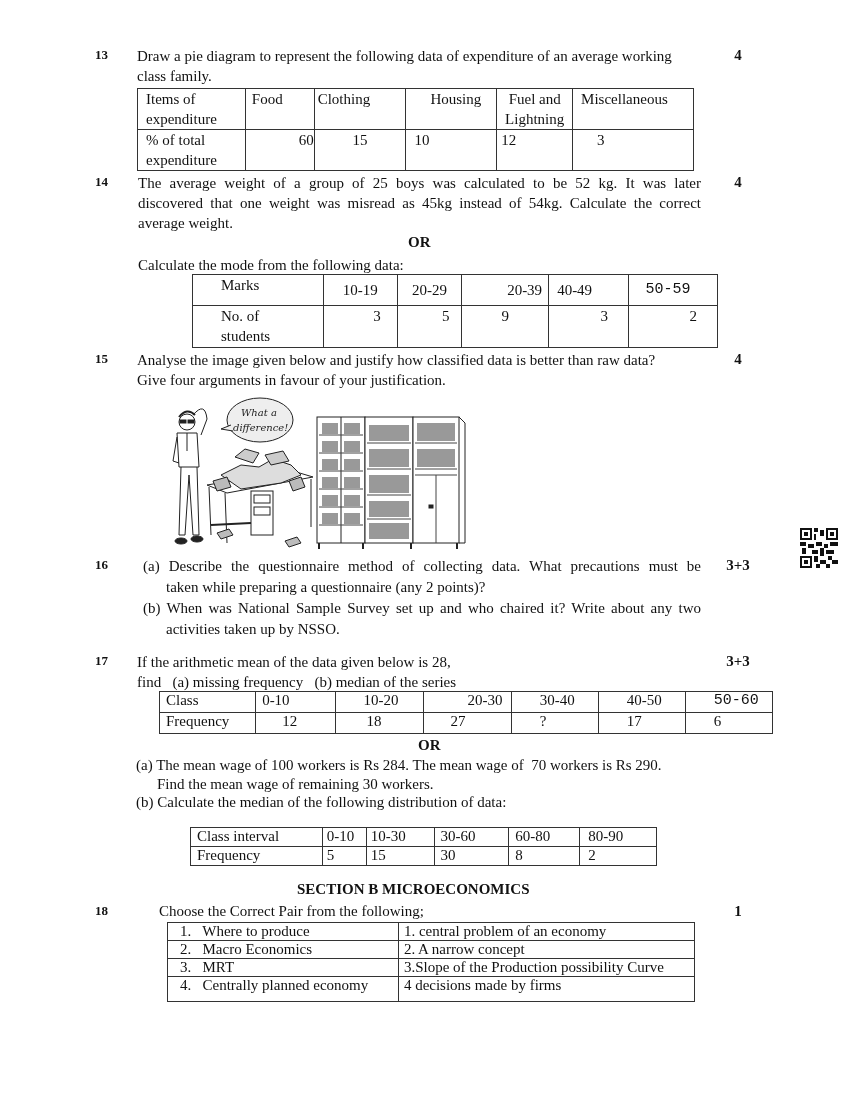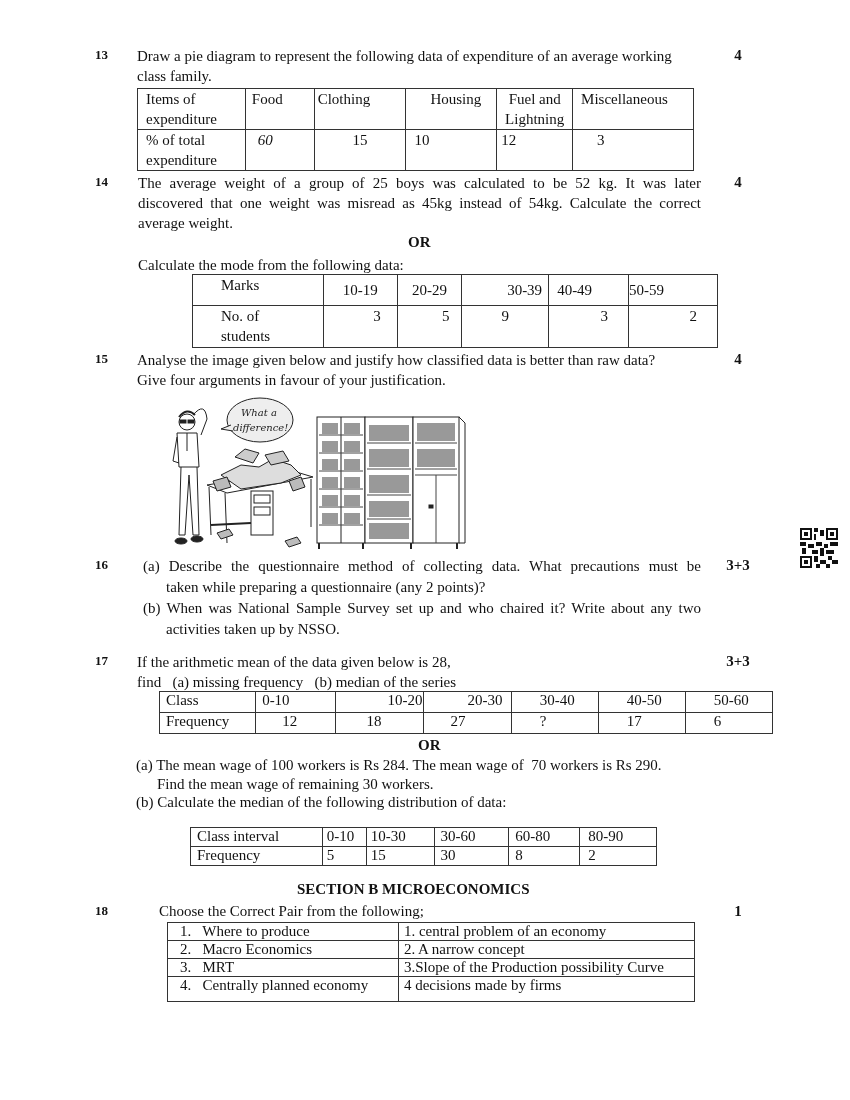--- a/index.html
+++ b/index.html
@@ -39,21 +39,21 @@
       <tr style="height:41px;">
     <td><span>Items of</span><br><span>expenditure</span></td>
     <td style="padding-left:6px;">Food</td>
     <td style="padding-left:3px;">Clothing</td>
     <td style="padding-left:9px; text-align:center;">Housing</td>
     <td style="text-align:center; padding-left:0;"><span>Fuel and</span><br><span>Lightning</span></td>
     <td style="padding-left:8px;">Miscellaneous</td>
   </tr>
   <tr style="height:41px;">
     <td><span>% of total</span><br><span>expenditure</span></td>
-    <td style="text-align:left; padding-left:12px;font-style:italic;">60</td>
+    <td style="text-align:right; padding-left:4px;">60</td>
     <td style="text-align:center; padding-left:0;">15</td>
     <td>10</td>
     <td style="padding-left:4px;">12</td>
     <td style="padding-left:24px;">3</td>
   </tr>
 </tbody>
   </table>
 
 <div class="qno" style="top:174px;">14</div>
 <div class="marks" style="top:174px;">4</div>
@@ -70,23 +70,23 @@
       <col style="width:56px">
       <col style="width:75px">
       <col style="width:69px">
       <col style="width:77px">
     </colgroup>
   <tbody>
       <tr style="height:31px;">
     <td style="padding-left:28px; vertical-align:top;">Marks</td>
     <td style="text-align:center; padding:5px 0 0 0;">10-19</td>
     <td style="text-align:center; padding:5px 0 0 0;">20-29</td>
-    <td style="text-align:right; padding:5px 6px 0 0;">30-39</td>
+    <td style="text-align:right; padding:5px 6px 0 0;">20-39</td>
     <td style="padding:5px 0 0 8px;">40-49</td>
-    <td style="text-align:left; padding:5px 10px 0 0;">50-59</td>
+    <td style="text-align:center; padding:5px 10px 0 0;font-family:Liberation Mono, monospace;">50-59</td>
   </tr>
   <tr style="height:42px;">
     <td style="padding-left:28px;"><span>No. of</span><br><span>students</span></td>
     <td style="text-align:right; padding:0 16px 0 0;">3</td>
     <td style="text-align:right; padding:0 12px 0 0;">5</td>
     <td style="text-align:center; padding:0;">9</td>
     <td style="text-align:right; padding:0 20px 0 0;">3</td>
     <td style="text-align:right; padding:0 20px 0 0;">2</td>
   </tr>
 </tbody>
@@ -232,25 +232,25 @@
       <col style="width:77px">
       <col style="width:78px">
       <col style="width:77px">
       <col style="width:77px">
       <col style="width:77px">
     </colgroup>
   <tbody>
       <tr style="height:21px;">
     <td>Class</td>
     <td>0-10</td>
-    <td style="padding-left:27px;text-align:right;">10-20</td>
+    <td style="padding-left:27px;">10-20</td>
     <td style="padding-left:44px;">20-30</td>
     <td style="padding-left:28px;">30-40</td>
     <td style="padding-left:28px;">40-50</td>
-    <td style="padding-left:28px;">50-60</td>
+    <td style="padding-left:28px;font-family:Liberation Mono, monospace;">50-60</td>
   </tr>
   <tr style="height:21px;">
     <td>Frequency</td>
     <td style="padding-left:26px;">12</td>
     <td style="padding-left:30px;">18</td>
     <td style="padding-left:27px;">27</td>
     <td style="padding-left:28px;">?</td>
     <td style="padding-left:28px;">17</td>
     <td style="padding-left:28px;">6</td>
   </tr>

